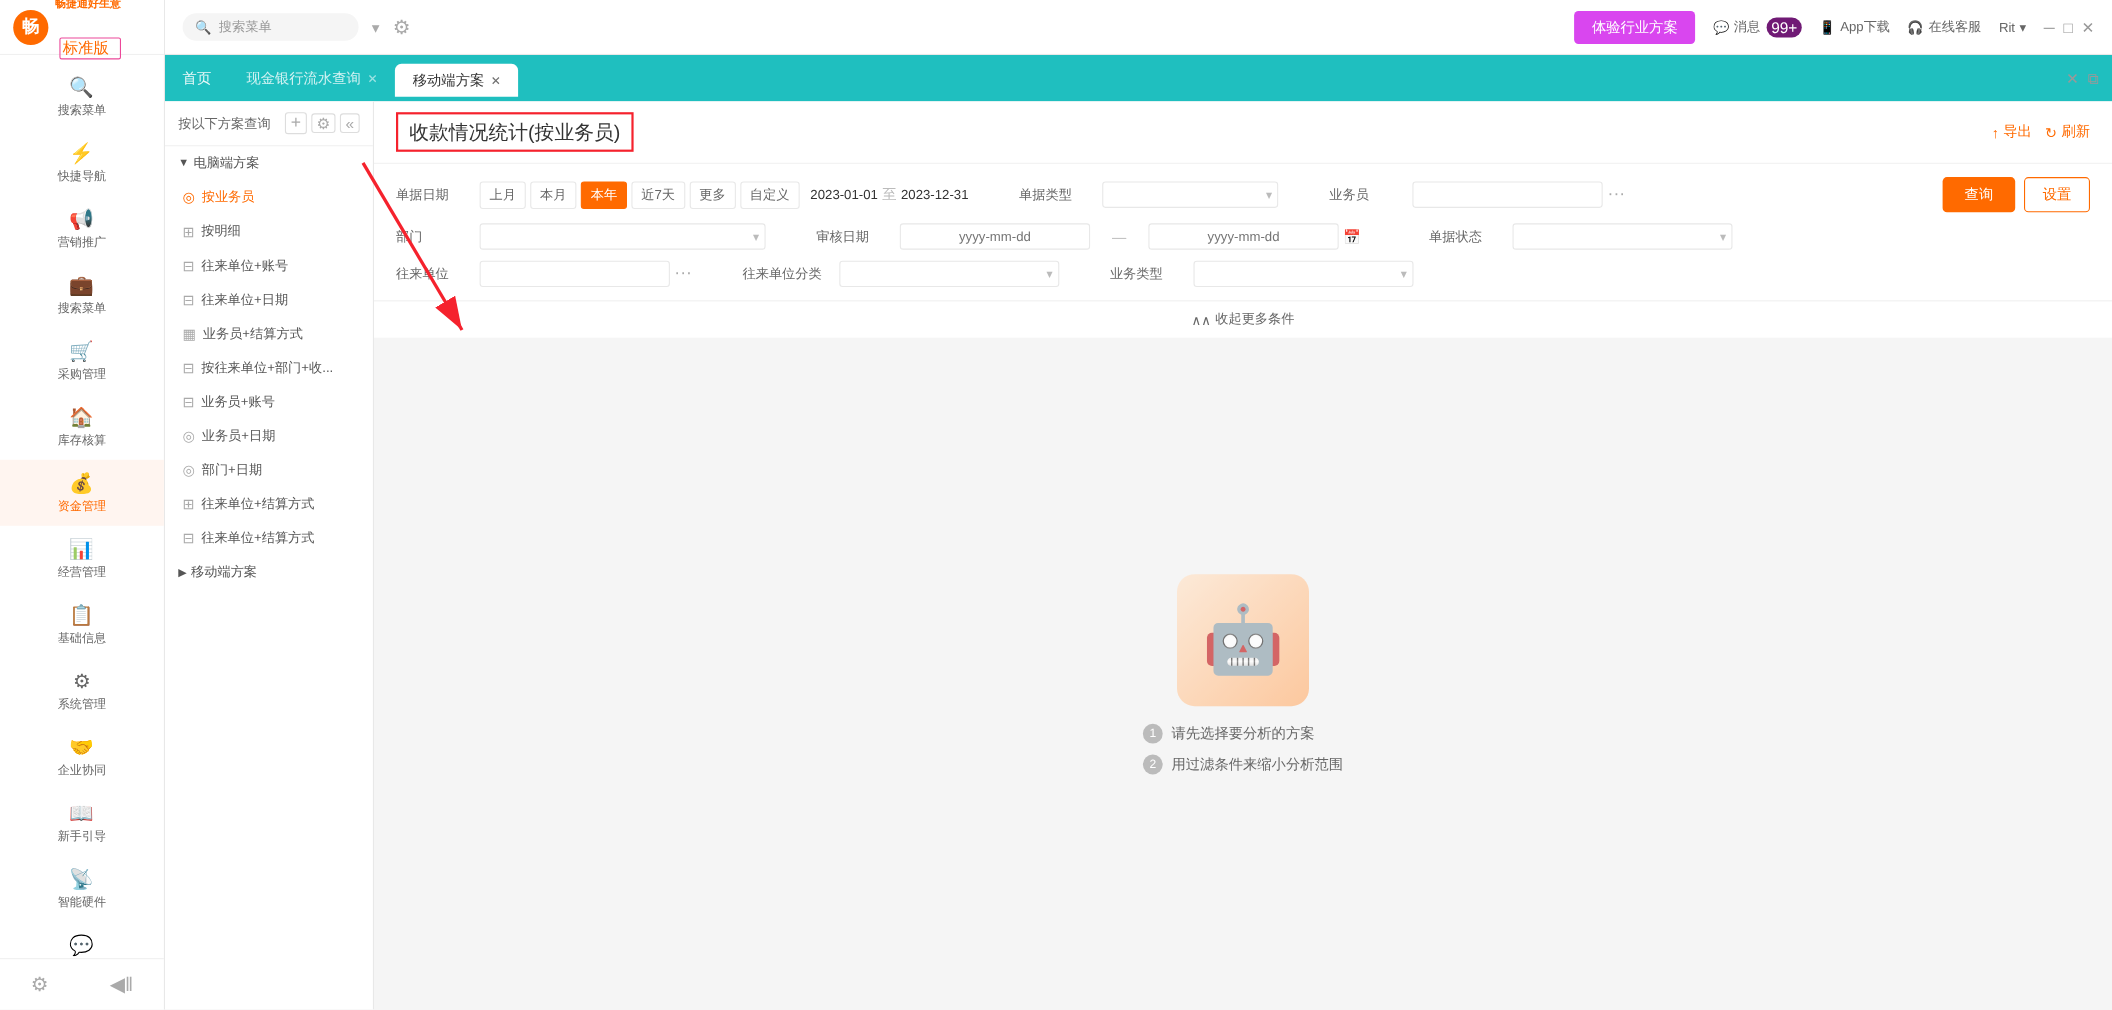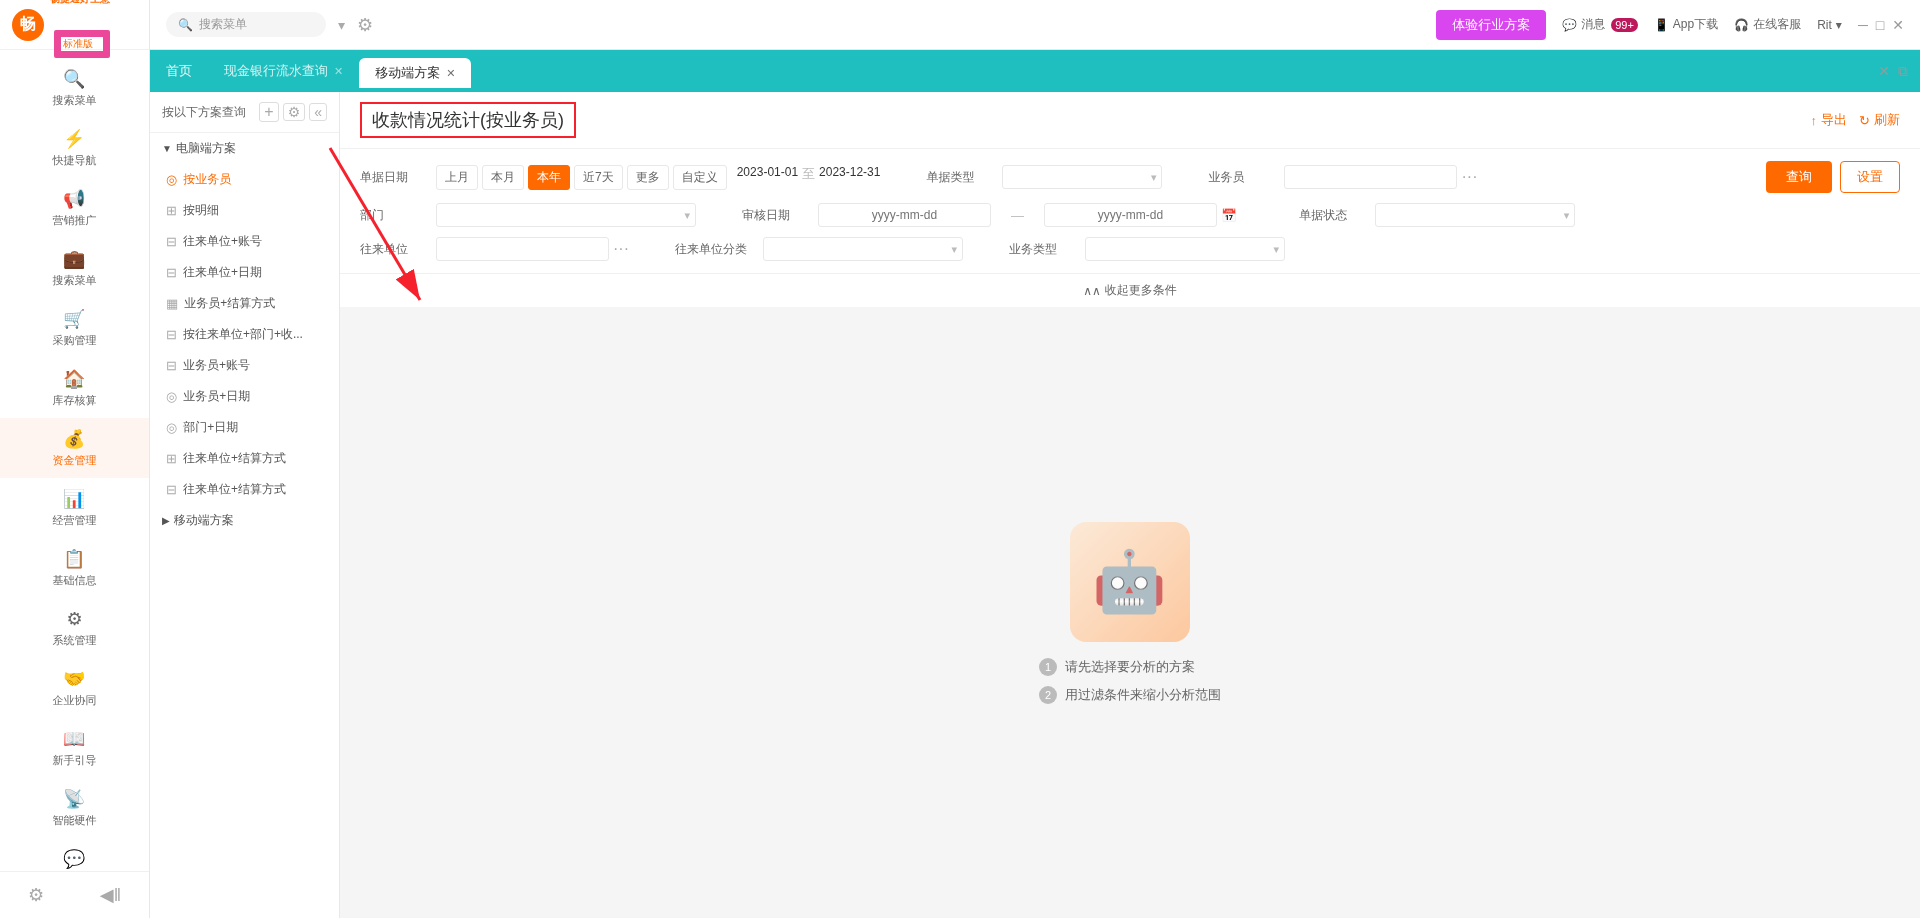--- a/index.html
+++ b/index.html
@@ -5,39 +5,39 @@
     * { box-sizing: border-box; margin: 0; padding: 0; font-family: 'Microsoft YaHei', Arial, sans-serif; }
     body { background: #f5f5f5; font-size: 13px; color: #333; overflow: hidden; }
 
     
     .app-container { display: flex; height: 918px; width: 1920px; }
 
     
     .sidebar { width: 150px; background: #fff; border-right: 1px solid #e8e8e8; display: flex; flex-direction: column; flex-shrink: 0; }
     .sidebar-logo { height: 50px; background: #fff; display: flex; align-items: center; padding: 0 12px; border-bottom: 1px solid #f0f0f0; }
     .logo-icon { width: 32px; height: 32px; background: #ff6a00; border-radius: 50%; display: flex; align-items: center; justify-content: center; color: #fff; font-size: 16px; font-weight: bold; }
-    .logo-badge { font-size: 10px; color: #ff6a00; border: 7px solid #ec4899; border-radius: 2px; padding: 0 2px; margin-left: 4px; margin-top: 24px; }
+    .logo-badge { font-size: 14px; color: #ff6a00; border: 1px solid #ec4899; border-radius: 2px; padding: 0 2px; margin-left: 4px; margin-top: 24px; }
     .sidebar-nav { flex: 1; overflow-y: auto; padding: 8px 0; }
     .sidebar-item { display: flex; flex-direction: column; align-items: center; padding: 10px 0; cursor: pointer; color: #666; transition: color 0.2s; }
     .sidebar-item.active { color: #ff6a00; background: #fff5f0; }
     .sidebar-item-icon { font-size: 18px; margin-bottom: 3px; }
     .sidebar-item-label { font-size: 11px; }
     .sidebar-footer { padding: 12px 0; border-top: 1px solid #f0f0f0; display: flex; align-items: center; justify-content: space-around; }
 
     
     .main-area { flex: 1; display: flex; flex-direction: column; overflow: hidden; }
 
     
     .top-bar { height: 50px; background: #fff; display: flex; align-items: center; padding: 0 16px; border-bottom: 1px solid #e8e8e8; justify-content: space-between; }
     .top-bar-left { display: flex; align-items: center; gap: 12px; }
     .top-bar-search { display: flex; align-items: center; background: #f5f5f5; border-radius: 16px; padding: 4px 12px; gap: 6px; color: #999; font-size: 12px; min-width: 160px; }
     .top-bar-right { display: flex; align-items: center; gap: 16px; }
     .trial-btn { background: #d946ef; color: #fff; border: none; border-radius: 4px; padding: 6px 16px; cursor: pointer; font-size: 13px; }
     .top-bar-action { display: flex; align-items: center; gap: 4px; color: #666; font-size: 12px; cursor: pointer; }
-    .badge-red { background: #be185d; color: #fff; border-radius: 10px; font-size: 11px; padding: 1px 4px; margin-left: 2px; }
+    .badge-red { background: #701a75; color: #fff; border-radius: 10px; font-size: 14px; padding: 1px 4px; margin-left: 2px; }
 
     
     .tab-bar { height: 42px; background: #1fbfbf; display: flex; align-items: center; padding: 0 0; }
     .tab-item { height: 30px; display: flex; align-items: center; padding: 0 16px; color: rgba(255,255,255,0.8); cursor: pointer; font-size: 13px; position: relative; }
     .tab-item.active { background: #fff; color: #333; border-radius: 6px 6px 0 0; margin-top: 4px; }
     .tab-item .tab-close { margin-left: 6px; font-size: 11px; opacity: 0.7; }
     .tab-item:first-child { color: rgba(255,255,255,0.9); }
 
     
     .content-area { flex: 1; display: flex; overflow: hidden; }
@@ -60,21 +60,21 @@
     .page-header { background: #fff; padding: 10px 20px; border-bottom: 1px solid #f0f0f0; display: flex; align-items: center; justify-content: space-between; }
     .page-title { font-size: 18px; font-weight: 500; color: #333; border: 2px solid #f5222d; padding: 4px 10px; display: inline-block; }
     .page-actions { display: flex; align-items: center; gap: 12px; }
     .action-btn { display: flex; align-items: center; gap: 4px; color: #ff6a00; cursor: pointer; font-size: 13px; }
 
     
     .filter-area { background: #fff; padding: 12px 20px; border-bottom: 1px solid #f0f0f0; }
     .filter-row { display: flex; align-items: center; gap: 16px; margin-bottom: 10px; flex-wrap: wrap; }
     .filter-row:last-child { margin-bottom: 0; }
     .filter-label { font-size: 12px; color: #666; white-space: nowrap; min-width: 60px; }
-    .date-picker-group { display: flex; align-items: flex-start; gap: 4px; }
+    .date-picker-group { display: flex; align-items: center; gap: 4px; }
     .date-tab { padding: 3px 8px; border: 1px solid #e8e8e8; border-radius: 3px; cursor: pointer; font-size: 12px; color: #666; }
     .date-tab.active { background: #ff6a00; color: #fff; border-color: #ff6a00; }
     .filter-select { border: 1px solid #e8e8e8; border-radius: 3px; padding: 4px 24px 4px 8px; font-size: 12px; color: #666; background: #fff; min-width: 160px; appearance: none; position: relative; }
     .select-wrapper { position: relative; display: inline-flex; align-items: center; }
     .select-wrapper::after { content: '▾'; position: absolute; right: 6px; color: #bbb; font-size: 11px; pointer-events: none; }
     .filter-input { border: 1px solid #e8e8e8; border-radius: 3px; padding: 4px 8px; font-size: 12px; color: #333; background: #fff; min-width: 160px; }
     .date-range-input { border: 1px solid #e8e8e8; border-radius: 3px; padding: 4px 8px; font-size: 12px; color: #000000; min-width: 110px; text-align: center; }
     .filter-btn-group { display: flex; gap: 8px; margin-left: auto; }
     .query-btn { background: #ff6a00; color: #fff; border: none; border-radius: 4px; padding: 6px 20px; cursor: pointer; font-size: 13px; }
     .setting-btn { background: #fff; color: #ff6a00; border: 1px solid #ff6a00; border-radius: 4px; padding: 6px 16px; cursor: pointer; font-size: 13px; }

